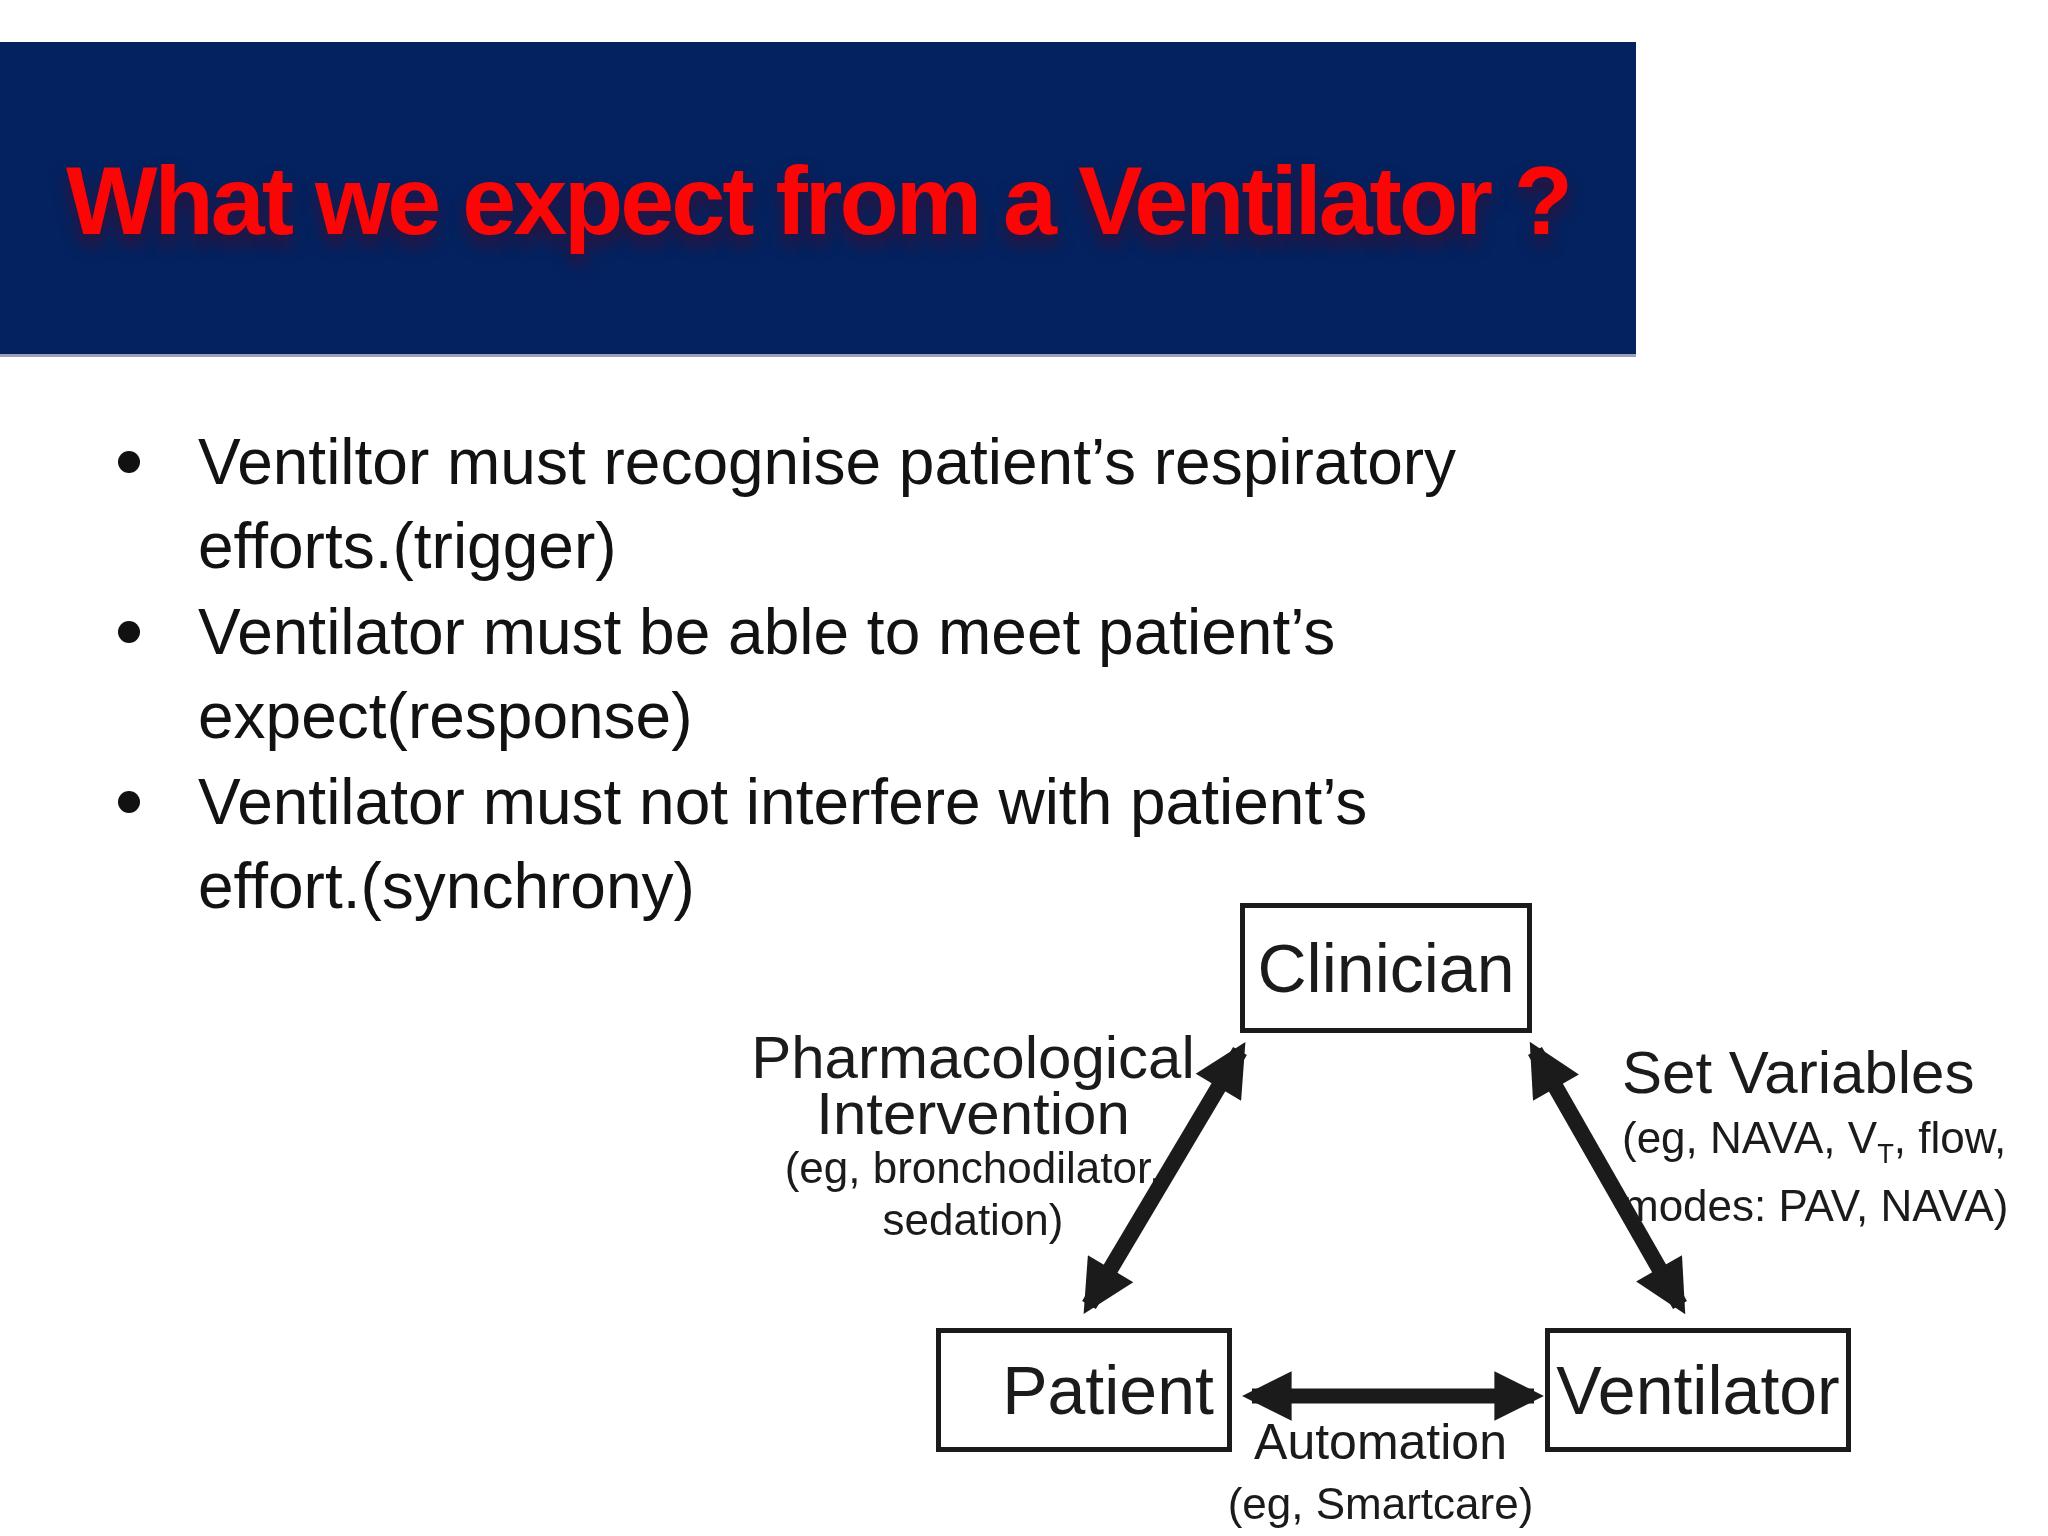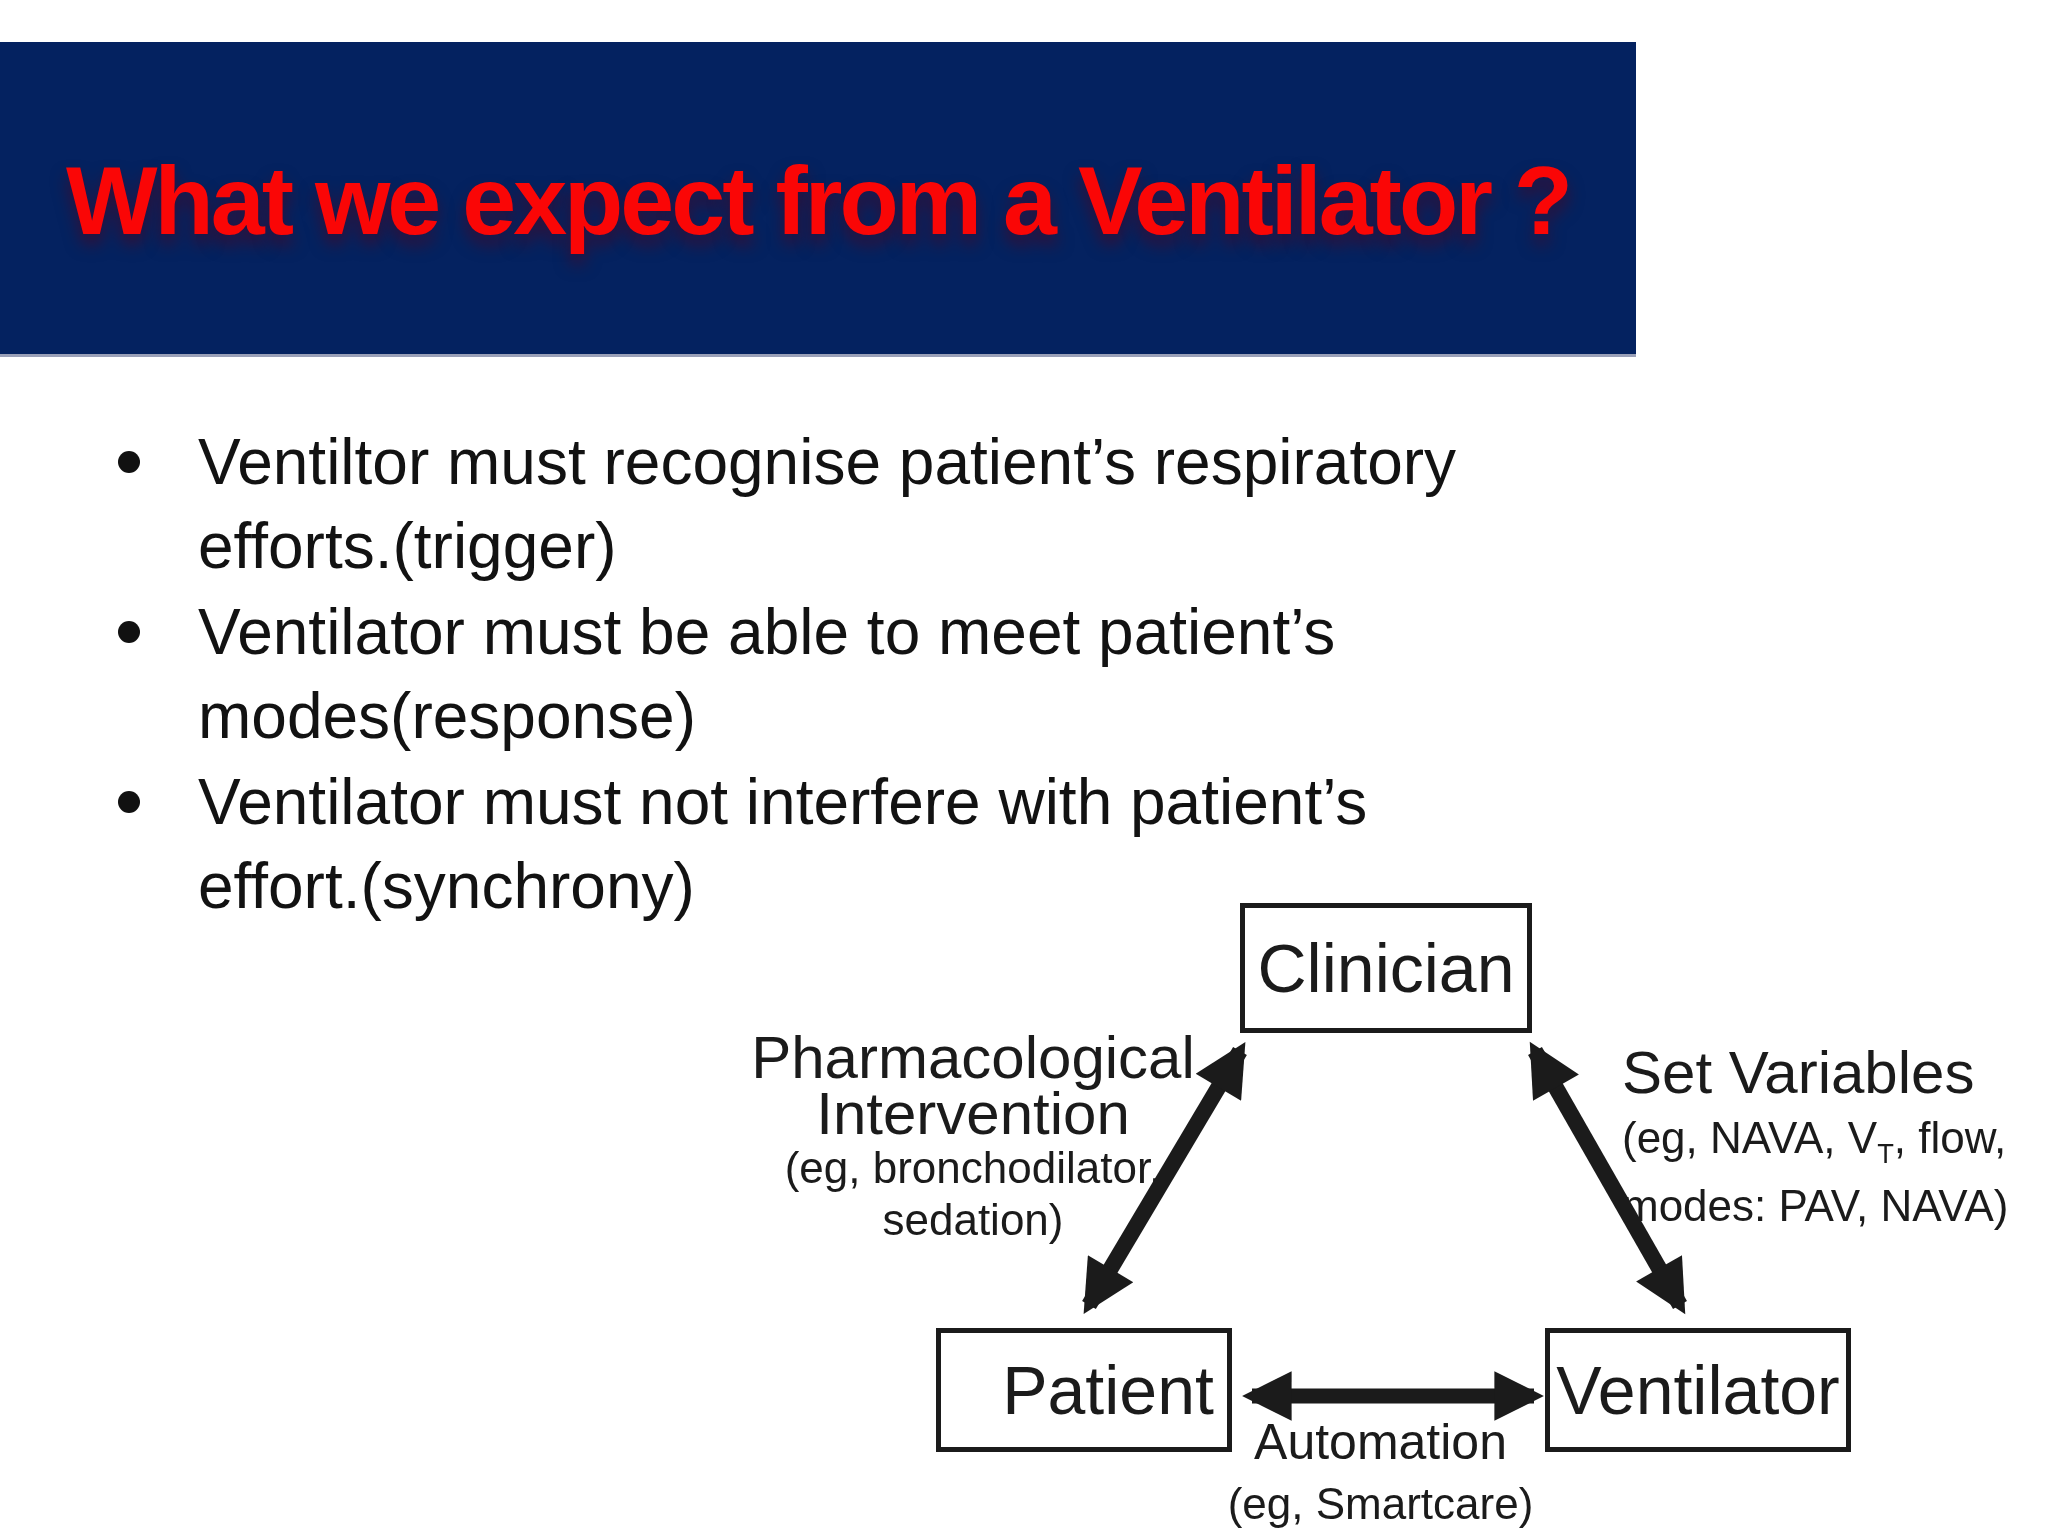--- a/index.html
+++ b/index.html
@@ -93,21 +93,21 @@
     <span class="dot"></span>
     <span class="btext">
       <span class="line">Ventiltor must recognise patient’s respiratory</span>
       <span class="line">efforts.(trigger)</span>
     </span>
   </div>
   <div class="bullet">
     <span class="dot"></span>
     <span class="btext">
       <span class="line">Ventilator must be able to meet patient’s</span>
-      <span class="line">modes(response)</span>
+      <span class="line">expect(response)</span>
     </span>
   </div>
   <div class="bullet">
     <span class="dot"></span>
     <span class="btext">
       <span class="line">Ventilator must not interfere with patient’s</span>
       <span class="line">effort.(synchrony)</span>
     </span>
   </div>
 </div>

